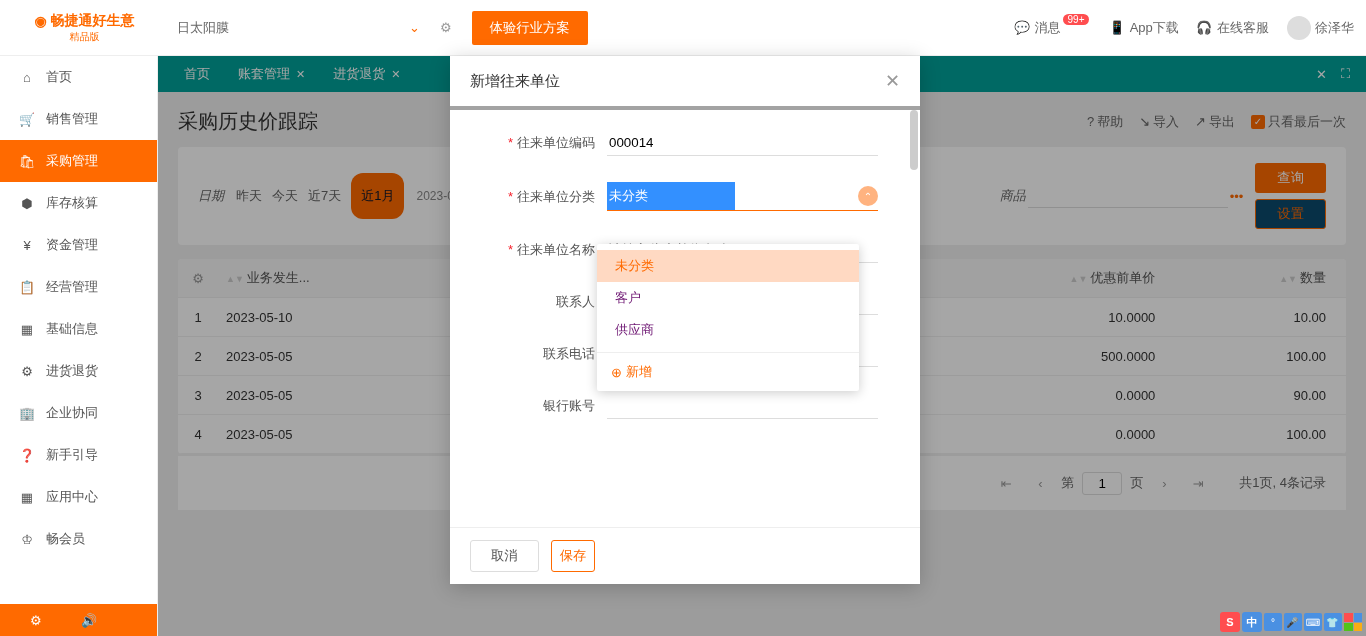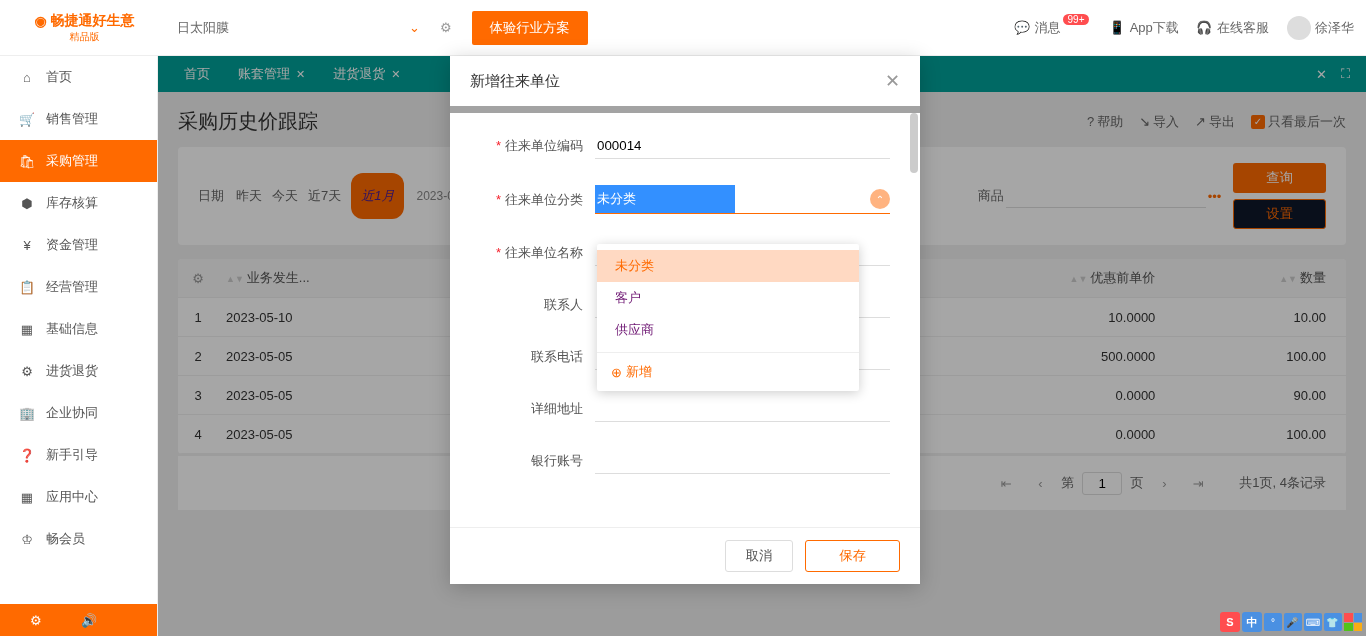--- a/index.html
+++ b/index.html
@@ -34,61 +34,61 @@
     .tab-bar-right { margin-left: auto; display: flex; gap: 14px; align-items: center; }
     
     .page-area { padding: 16px 20px; }
     .page-title-row { display: flex; align-items: center; }
     .page-title { font-size: 20px; color: #333; }
     .page-actions { margin-left: auto; display: flex; align-items: center; gap: 16px; font-size: 13px; }
     .page-actions .link { color: #666; display: flex; align-items: center; gap: 3px; cursor: pointer; }
     .checkbox { width: 14px; height: 14px; background: #ff6a00; display: inline-flex; align-items: center; justify-content: center; color: #fff; font-size: 10px; border-radius: 2px; }
     
     .filter-panel { background: #fff; margin-top: 12px; border-radius: 4px; padding: 16px 20px; display: flex; align-items: center; gap: 12px; }
-    .filter-label { color: #666; }
+    .filter-label { color: #666; font-style: italic; }
     .date-quick { display: flex; gap: 10px; align-items: center; }
     .date-quick span { color: #666; cursor: pointer; }
-    .date-quick .pill { background: #ff6a00; color: #4c1d95; padding: 14px 10px; border-radius: 12px; font-style: italic; }
+    .date-quick .pill { background: #ff6a00; color: #0f172a; padding: 14px 10px; border-radius: 12px; }
     .date-range { color: #888; font-size: 12px; }
     .product-input { margin-left: auto; display: flex; align-items: center; gap: 2px; }
     .product-input input { border: none; border-bottom: 1px solid #ddd; padding: 4px; width: 200px; outline: none; }
     .dots { color: #ff6a00; cursor: pointer; }
     .btn-primary { background: #ff6a00; color: #fff; border: none; padding: 6px 22px; border-radius: 3px; cursor: pointer; }
-    .btn-outline { background: #0f172a; color: #ff6a00; border: 1px solid #ff6a00; padding: 5px 32px; border-radius: 3px; cursor: pointer; }
+    .btn-outline { background: #0c4a6e; color: #ff6a00; border: 1px solid #ff6a00; padding: 5px 21px; border-radius: 3px; cursor: pointer; }
     .btn-col { display: flex; flex-direction: column; gap: 6px; }
     
     .table-wrap { background: #fff; margin-top: 14px; border-radius: 4px; overflow: hidden; }
     table { width: 100%; border-collapse: collapse; }
     th { background: #f7f7f7; padding: 10px 8px; text-align: left; color: #555; border-bottom: 1px solid #eee; font-weight: normal; }
     th .sort { color: #ccc; font-size: 9px; margin-right: 3px; }
     td { padding: 10px 8px; border-bottom: 1px solid #f0f0f0; color: #333; }
     td.num, th.num { text-align: right; padding-right: 20px; }
     td.idx { text-align: center; }
     .gear-col { width: 40px; text-align: center; color: #999; }
     
     .pagination { display: flex; align-items: center; justify-content: flex-end; padding: 14px 20px; gap: 8px; color: #666; background: #fff; margin-top: 2px; }
     .page-btn { width: 26px; height: 26px; display: inline-flex; align-items: center; justify-content: center; cursor: pointer; color: #999; }
     .page-input { width: 40px; text-align: center; border: 1px solid #ddd; padding: 3px; border-radius: 3px; }
     
     
     .modal-backdrop { position: absolute; inset: 0; background: rgba(0,0,0,0.35); }
     .modal { position: absolute; top: 56px; left: 450px; width: 470px; height: 528px; background: #fff; box-shadow: 0 4px 20px rgba(0,0,0,0.2); display: flex; flex-direction: column; }
-    .modal-header { padding: 14px 20px; border-bottom: 7px solid #a3a3a3; display: flex; align-items: center; font-size: 15px; color: #333; }
+    .modal-header { padding: 14px 20px; border-bottom: 4px solid #a3a3a3; display: flex; align-items: center; font-size: 15px; color: #333; }
     .modal-close { margin-left: auto; color: #999; cursor: pointer; font-size: 18px; }
-    .modal-body { flex: 1; padding: 20px 30px; overflow-y: auto; position: relative; }
+    .modal-body { flex: 1; padding: 20px 42px; overflow-y: auto; position: relative; }
     .form-row { display: flex; align-items: center; margin-bottom: 26px; }
     .form-label { width: 115px; text-align: right; color: #555; padding-right: 12px; }
     .req { color: #f5222d; margin-right: 4px; }
     .form-input { flex: 1; border: none; border-bottom: 1px solid #ddd; padding: 5px 2px; outline: none; background: transparent; }
     .select-wrap { flex: 1; position: relative; border-bottom: 1px solid #ff6a00; display: flex; align-items: center; }
     .select-val { flex: 1; padding: 5px 2px; color: #333; background: #3390ff; color: #fff; display: inline-block; }
     .select-arrow { width: 20px; height: 20px; background: #ffb380; border-radius: 50%; display: flex; align-items: center; justify-content: center; color: #fff; font-size: 10px; cursor: pointer; }
-    .modal-footer { padding: 12px 20px; display: flex; justify-content: flex-end; gap: 12px; border-top: 1px solid #eee; }
+    .modal-footer { padding: 12px 20px; display: flex; justify-content: flex-start; gap: 12px; border-top: 1px solid #eee; }
     .btn-cancel { background: #fff; border: 1px solid #ddd; padding: 6px 20px; border-radius: 3px; cursor: pointer; color: #555; }
-    .btn-save { background: #fff; border: 1px solid #ff6a00; color: #ff6a00; padding: 6px 33px; border-radius: 3px; cursor: pointer; }
+    .btn-save { background: #fff; border: 1px solid #ff6a00; color: #ff6a00; padding: 6px 8px; border-radius: 3px; cursor: pointer; }
     .scroll-track { position: absolute; right: 2px; top: 0; width: 8px; height: 100%; }
     .scroll-thumb-modal { position: absolute; right: 0; width: 8px; height: 60px; background: #ccc; border-radius: 4px; top: 0; }
     
     .dropdown { position: absolute; top: 244px; left: 597px; width: 262px; background: #fff; box-shadow: 0 2px 12px rgba(0,0,0,0.2); z-index: 200; border-radius: 2px; }
     .dropdown-list { max-height: 160px; padding: 6px 0; }
     .dropdown-item { padding: 7px 18px; cursor: pointer; color: #701a75; }
     .dropdown-item.selected { background: #ffd9c2; color: #ff6a00; }
     .dropdown-footer { border-top: 1px solid #eee; padding: 10px 14px; color: #ff6a00; cursor: pointer; display: flex; align-items: center; gap: 4px; }
     
     
@@ -347,24 +347,20 @@
     </div>
     <div class="form-row">
       <div class="form-label"><span>联系人</span></div>
       <input class="form-input" style="">
     </div>
     <div class="form-row">
       <div class="form-label"><span>联系电话</span></div>
       <input class="form-input" style="">
     </div>
     <div class="form-row">
-      <div class="form-label"><span>详细地址</span></div>
-      <input class="form-input" style="">
-    </div>
-    <div class="form-row">
       <div class="form-label"><span>银行账号</span></div>
       <input class="form-input" style="">
     </div>
 
     <div class="scroll-track">
         <div class="scroll-thumb-modal"></div>
       </div>
   </div>
   <div class="modal-footer">
     <button class="btn-cancel">取消</button>

